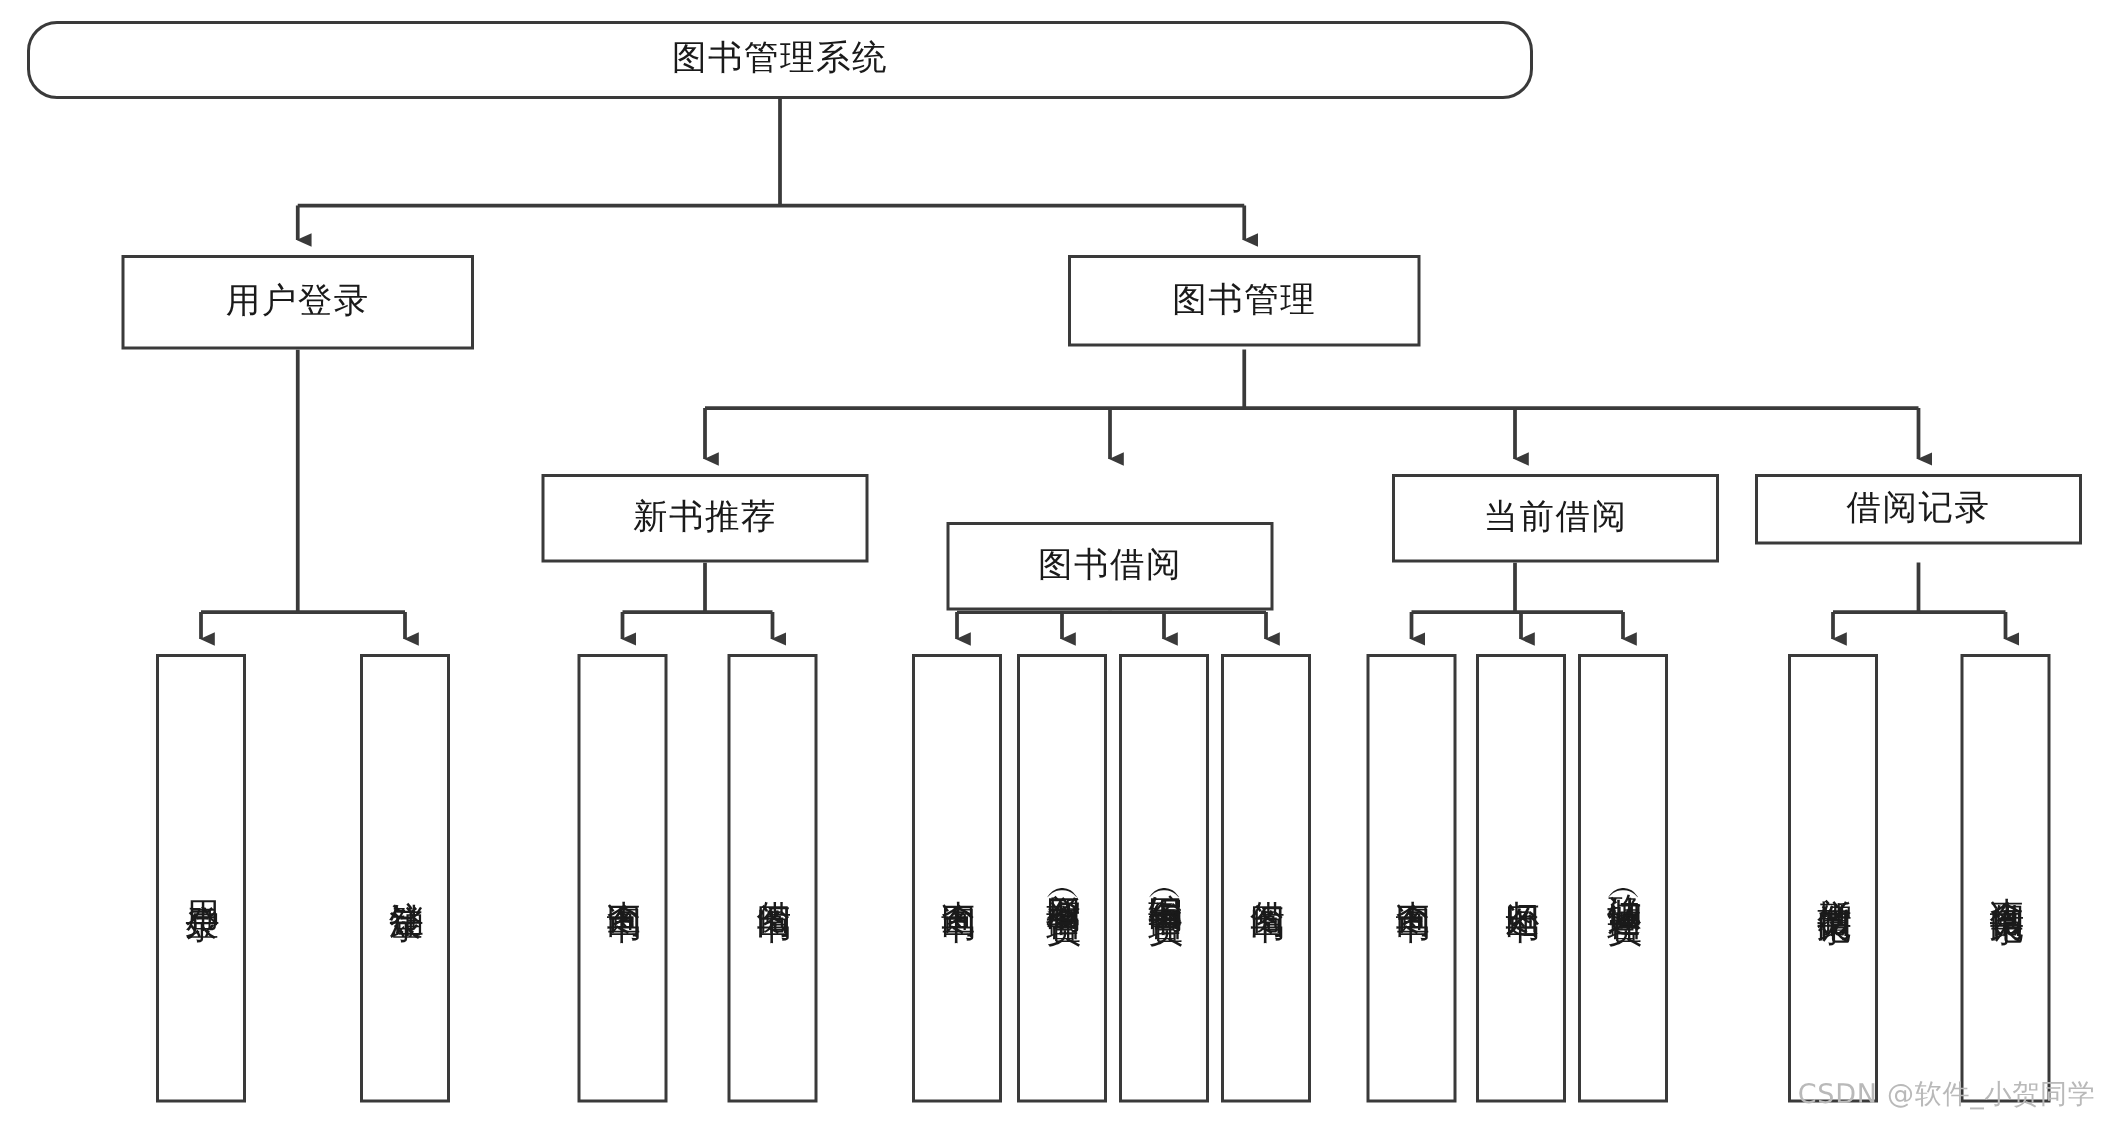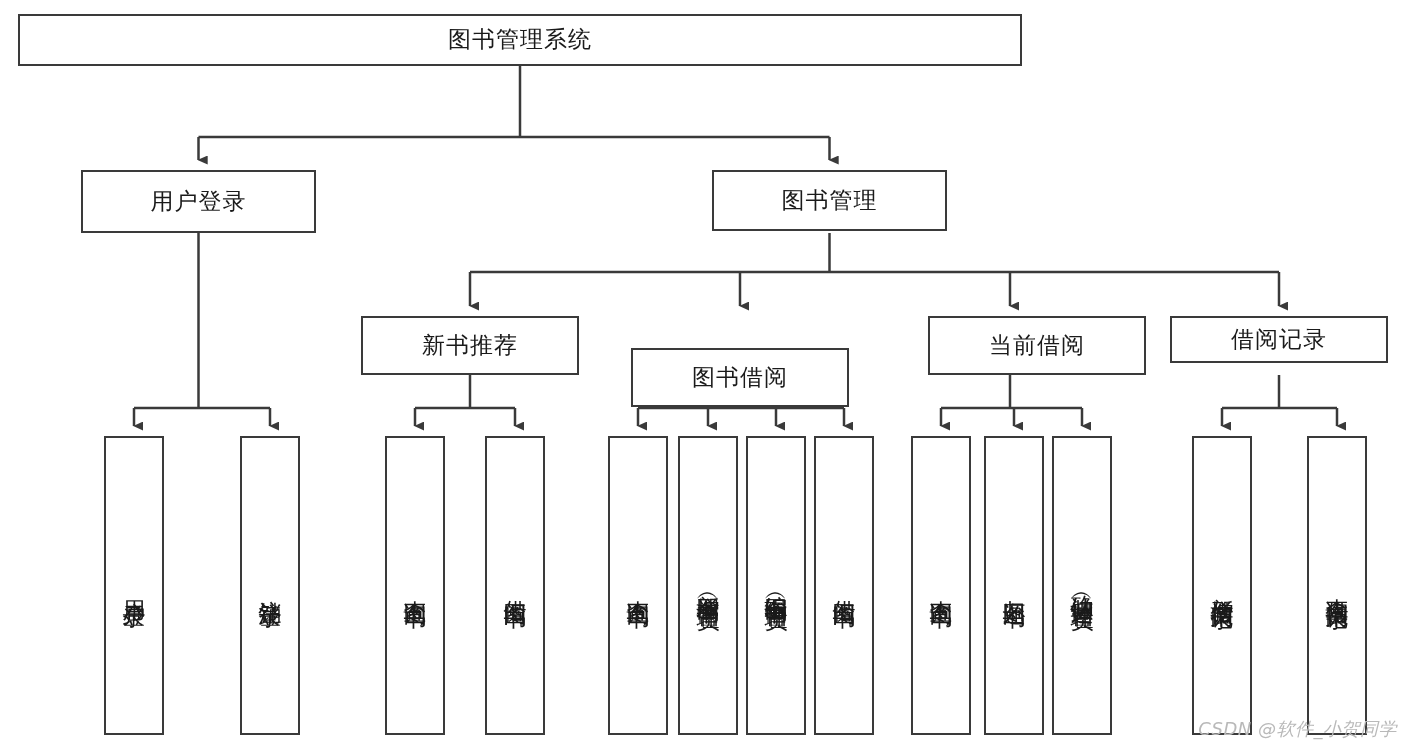--- a/index.html
+++ b/index.html
@@ -58,21 +58,20 @@
   }
   #watermark {
     position: absolute;
     right: 8px;
     bottom: 6px;
     font-size: 18px;
     color: #b9b9b9;
     letter-spacing: 0.5px;
     white-space: nowrap;
     font-family: "DejaVu Sans", "Liberation Sans", sans-serif;
-    font-style: italic;
   }
 </style>
 </head>
 <body>
 
 <div id="diagram-root">
   <svg id="connectors" viewBox="0 0 1405 747" width="1405" height="747" xmlns="http://www.w3.org/2000/svg">
     <defs>
       <marker id="arrowhead" markerWidth="9" markerHeight="10" refX="4.5" refY="9.2" orient="auto" markerUnits="userSpaceOnUse">
         <polygon points="0,0 9,0 4.5,10" fill="#3a3a3a"></polygon>
@@ -109,21 +108,21 @@
         <line x1="1014" y1="408" x2="1014" y2="426" stroke="#3a3a3a" stroke-width="2.5" marker-end="url(#arrowhead)"></line>
         <line x1="1082" y1="408" x2="1082" y2="426" stroke="#3a3a3a" stroke-width="2.5" marker-end="url(#arrowhead)"></line>
         <line x1="1279" y1="375" x2="1279" y2="408" stroke="#3a3a3a" stroke-width="2.5"></line>
         <line x1="1222" y1="408" x2="1337" y2="408" stroke="#3a3a3a" stroke-width="2.5"></line>
         <line x1="1222" y1="408" x2="1222" y2="426" stroke="#3a3a3a" stroke-width="2.5" marker-end="url(#arrowhead)"></line>
         <line x1="1337" y1="408" x2="1337" y2="426" stroke="#3a3a3a" stroke-width="2.5" marker-end="url(#arrowhead)"></line>
       </g>
   </svg>
 
   <div id="nodes-layer">
-      <div class="node-box" style="left: 18px; top: 14px; width: 1004px; height: 52px;">
+      <div class="node-box" style="left: 18px; top: 14px; width: 1004px; height: 52px; border-radius: 20px;">
         <span class="node-label-h">图书管理系统</span>
       </div>
       <div class="node-box" style="left: 81px; top: 170px; width: 235px; height: 63px;">
         <span class="node-label-h">用户登录</span>
       </div>
       <div class="node-box" style="left: 712px; top: 170px; width: 235px; height: 61px;">
         <span class="node-label-h">图书管理</span>
       </div>
       <div class="node-box" style="left: 361px; top: 316px; width: 218px; height: 59px;">
         <span class="node-label-h">新书推荐</span>

